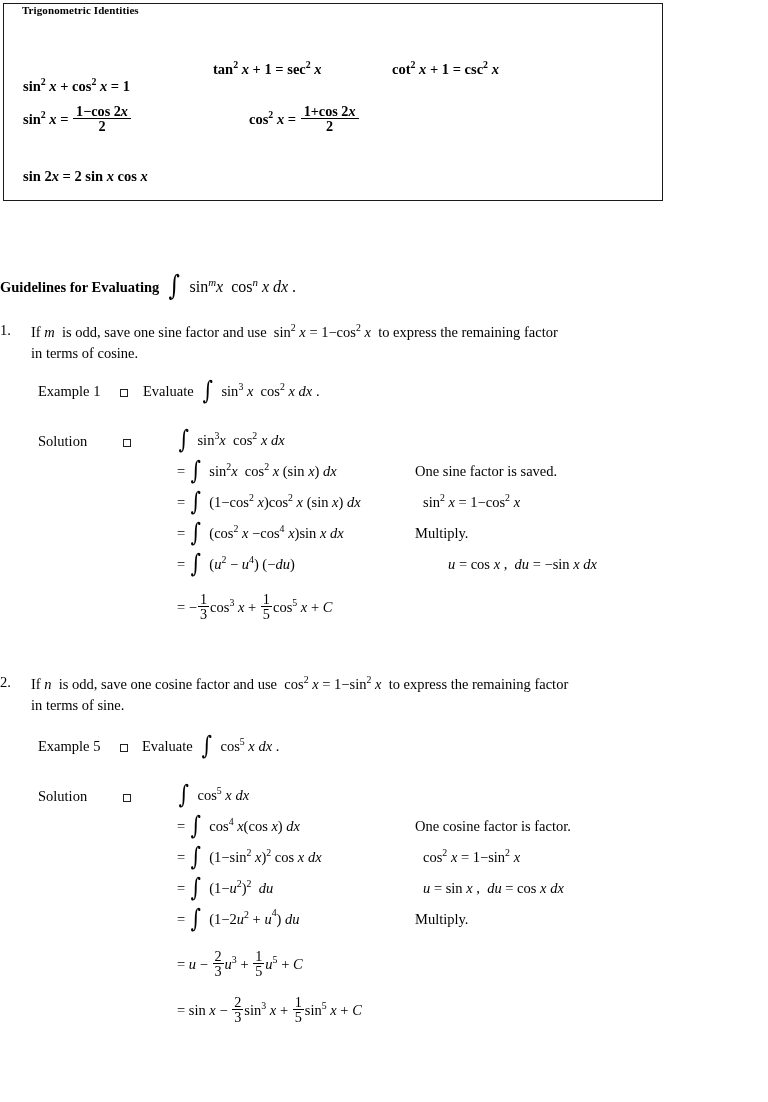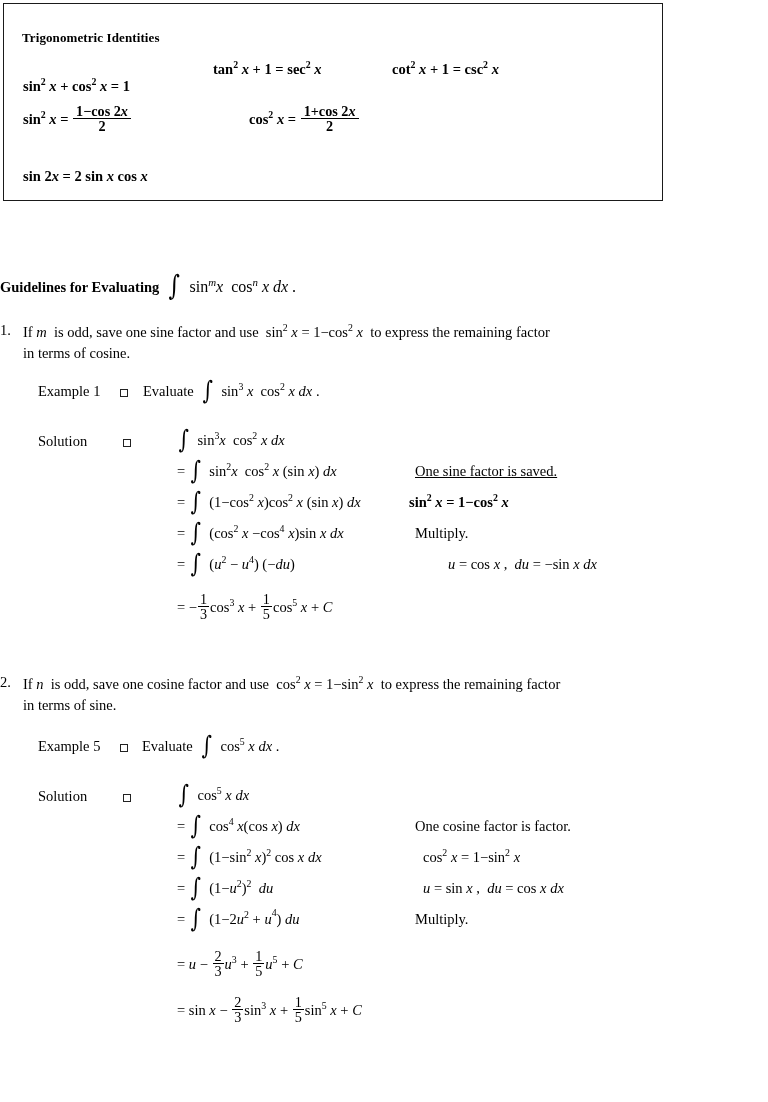--- a/index.html
+++ b/index.html
@@ -23,22 +23,22 @@
     top: 3px;
     width: 660px;
     height: 198px;
     border: 1.5px solid #1a1a1a;
     box-sizing: border-box;
     background: #ffffff;
   }
   .trig-title {
     position: absolute;
     left: 18px;
-    top: 26px;
-    font-size: 13px;
+    top: 0;
+    font-size: 11px;
     font-weight: bold;
     letter-spacing: 0.1px;
   }
   .ident {
     position: absolute;
     font-size: 14.5px;
     font-weight: bold;
     white-space: nowrap;
   }
   .ident-r1a { left: 19px;  top: 57px; margin-top: 17px; }
@@ -104,21 +104,21 @@
   .rule {
     position: absolute;
     font-size: 14.5px;
   }
   .rule .num-lbl {
     position: absolute;
     left: 0px;
     top: 0px;
   }
   .rule .body {
-    margin-left: 23px;
+    margin-left: 31px;
     width: 645px;
     line-height: 1.43;
   }
   .rule-1 { left: 0px; top: 322px; width: 700px; }
   .rule-2 { left: 0px; top: 674px; width: 700px; }
 
   
   .ex-line {
     position: absolute;
     font-size: 14.5px;
@@ -217,28 +217,28 @@
 <div class="eqrow" style="left:145px; top:432px;">
   <span class="eq-left">
     <span class="intg">∫</span>&nbsp; <span class="up">sin</span><span class="sup">3</span><span class="mi">x</span>&nbsp; <span class="up">cos</span><span class="sup">2</span> <span class="mi">x</span> <span class="mi">dx</span>
   </span>
 </div>
 
 <div class="eqrow" style="left:145px; top:463px;">
   <span class="eq-left">
     = <span class="intg">∫</span>&nbsp; <span class="up">sin</span><span class="sup">2</span><span class="mi">x</span>&nbsp; <span class="up">cos</span><span class="sup">2</span> <span class="mi">x</span> (<span class="up">sin</span> <span class="mi">x</span>) <span class="mi">dx</span>
   </span>
-  <span class="eq-note" style="left:270px;text-decoration:underline;">One sine factor is saved.</span>
+  <span class="eq-note" style="left:270px;">One sine factor is saved.</span>
 </div>
 
 <div class="eqrow" style="left:145px; top:494px;">
   <span class="eq-left">
     = <span class="intg">∫</span>&nbsp; (1−<span class="up">cos</span><span class="sup">2</span> <span class="mi">x</span>)<span class="up">cos</span><span class="sup">2</span> <span class="mi">x</span> (<span class="up">sin</span> <span class="mi">x</span>) <span class="mi">dx</span>
   </span>
-  <span class="eq-note" style="left:264px;font-weight:bold;">
+  <span class="eq-note" style="left:278px;">
     <span class="up">sin</span><span class="sup">2</span> <span class="mi">x</span> = 1−<span class="up">cos</span><span class="sup">2</span> <span class="mi">x</span>
   </span>
 </div>
 
 <div class="eqrow" style="left:145px; top:525px;">
   <span class="eq-left">
     = <span class="intg">∫</span>&nbsp; (<span class="up">cos</span><span class="sup">2</span> <span class="mi">x</span> −<span class="up">cos</span><span class="sup">4</span> <span class="mi">x</span>)<span class="up">sin</span> <span class="mi">x</span> <span class="mi">dx</span>
   </span>
   <span class="eq-note" style="left:270px;">Multiply.</span>
 </div>

